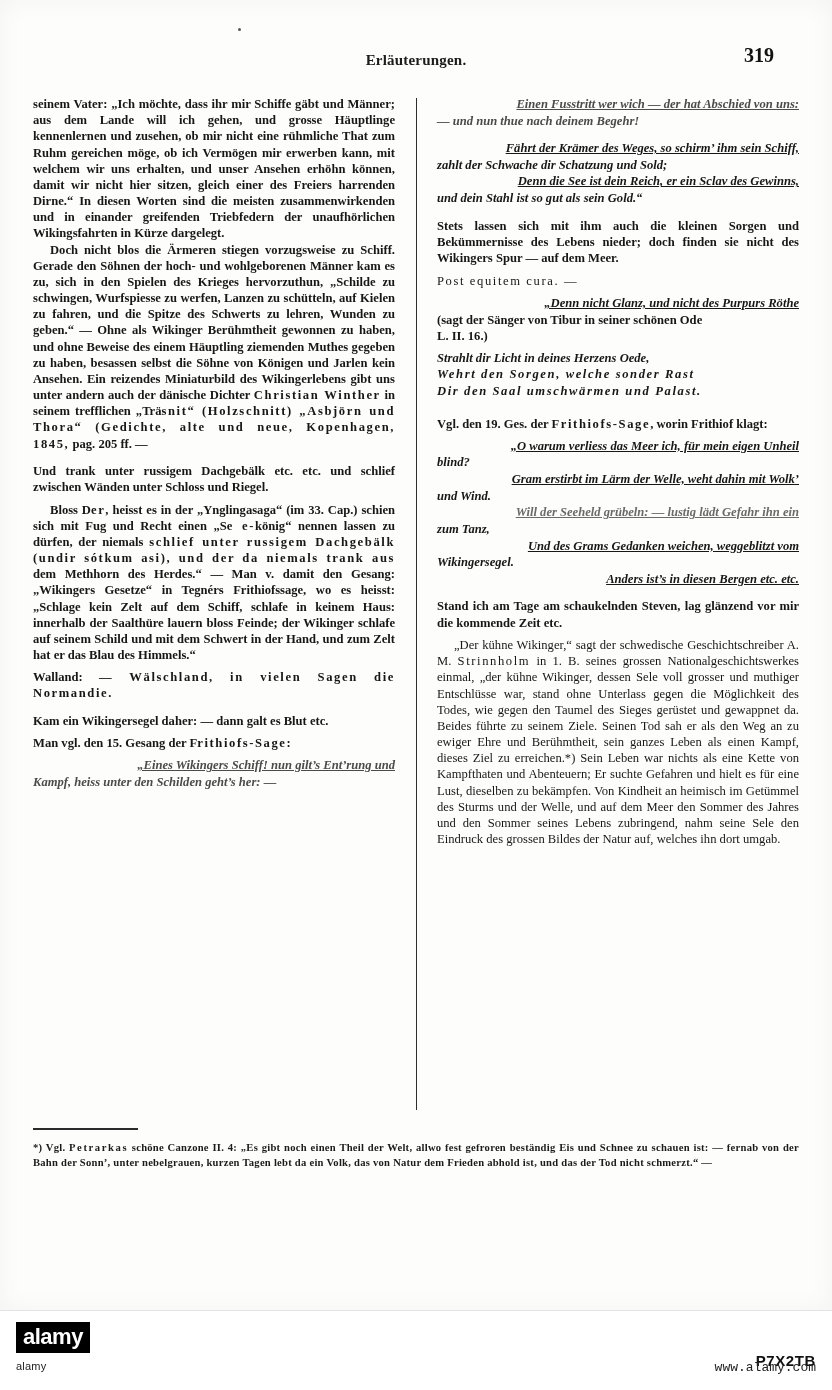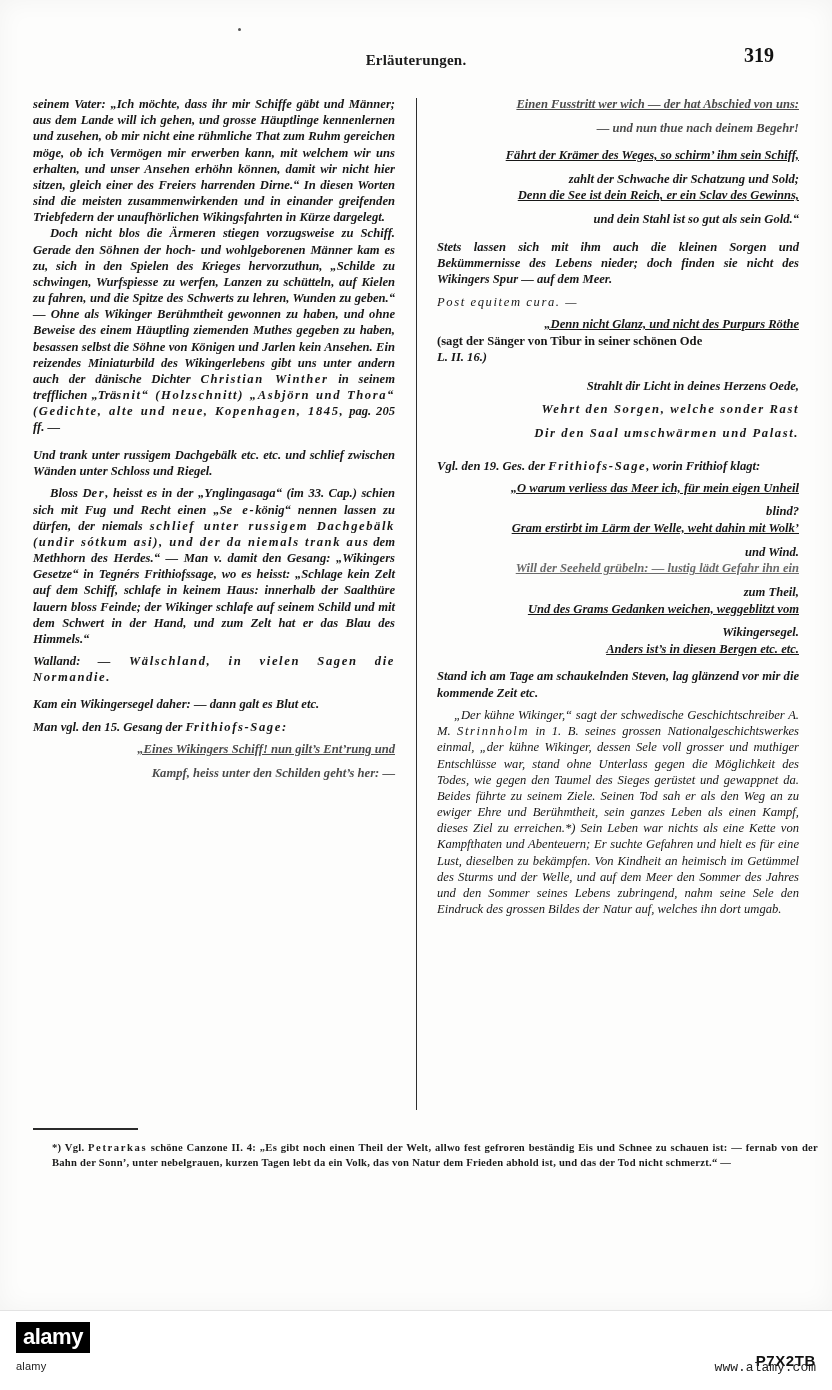--- a/index.html
+++ b/index.html
@@ -82,32 +82,31 @@
     position: absolute;
     left: 383px;
     top: 2px;
     width: 1px;
     height: 1012px;
     background: #2e2e2e;
   }
   p {
     margin: 0 0 0 0;
     text-indent: 1.35em;
-    font-style: italic;
   }
   p.noind { text-indent: 0; }
   .b { font-weight: bold; }
   .sp { letter-spacing: 1.6px; }
   .spb { letter-spacing: 1.6px; font-weight: bold; }
   .center { text-align: left; text-indent: 0; }
   .verse {
     text-indent: 0;
-    text-align: right;
+    text-align: left;
+    font-style: italic;
     line-height: 1.32;
-    margin-top: 7px;
   }
   .verse-l {
     text-indent: 0;
     text-align: right;
     font-style: italic;
     line-height: 1.32;
     text-decoration: underline;
   }
   .gap-s { height: 6px; }
   .gap-m { height: 11px; }
@@ -132,21 +131,20 @@
     position: absolute;
     left: 33px;
     top: 1140px;
     width: 766px;
     font-size: 10.6px;
     line-height: 1.42;
     text-align: justify;
     letter-spacing: 0.25px;
     font-weight: bold;
     color: #1b1b1b;
-    margin-left: 19px;
   }
   
   .wm {
     position: absolute;
     left: 0;
     top: 1310px;
     width: 832px;
     height: 80px;
     background: #ffffff;
     border-top: 1px solid #e3e3e3;
@@ -251,21 +249,21 @@
       <p class="verse b sp">Wehrt den Sorgen, welche sonder Rast</p>
       <p class="verse b sp">Dir den Saal umschwärmen und Palast.</p>
       <div class="gap-l"></div>
       <p class="noind b"><span>Vgl. den 19. Ges. der </span><span class="sp">Frithiofs-Sage</span><span>, worin Frithiof klagt:</span></p>
       <div class="gap-s"></div>
       <p class="verse-l b">„O warum verliess das Meer ich, für mein eigen Unheil</p>
       <p class="verse b">blind?</p>
       <p class="verse-l b">Gram erstirbt im Lärm der Welle, weht dahin mit Wolk’</p>
       <p class="verse b">und Wind.</p>
       <p class="verse-l b faded2">Will der Seeheld grübeln: — lustig lädt Gefahr ihn ein</p>
-      <p class="verse b">zum Theil,</p>
+      <p class="verse b">zum Tanz,</p>
       <p class="verse-l b">Und des Grams Gedanken weichen, weggeblitzt vom</p>
       <p class="verse b">Wikingersegel.</p>
       <p class="verse-l b">Anders ist’s in diesen Bergen etc. etc.</p>
       <div class="gap-m"></div>
       <p class="bold-block">Stand ich am Tage am schaukelnden Steven, lag glänzend vor mir die kommende Zeit etc.</p>
       <div class="gap-s"></div>
       <p><span>„Der kühne Wikinger,“ sagt der schwedische Geschichtschreiber A. M. </span><span class="sp">Strinnholm</span><span> in 1. B. seines grossen Nationalgeschichtswerkes einmal, „der kühne Wikinger, dessen Sele voll grosser und muthiger Entschlüsse war, stand ohne Unterlass gegen die Möglichkeit des Todes, wie gegen den Taumel des Sieges gerüstet und gewappnet da. Beides führte zu seinem Ziele. Seinen Tod sah er als den Weg an zu ewiger Ehre und Berühmtheit, sein ganzes Leben als einen Kampf, dieses Ziel zu erreichen.*) Sein Leben war nichts als eine Kette von Kampfthaten und Abenteuern; Er suchte Gefahren und hielt es für eine Lust, dieselben zu bekämpfen. Von Kindheit an heimisch im Getümmel des Sturms und der Welle, und auf dem Meer den Sommer des Jahres und den Sommer seines Lebens zubringend, nahm seine Sele den Eindruck des grossen Bildes der Natur auf, welches ihn dort umgab.</span></p>
     </div>
   </div>
 

